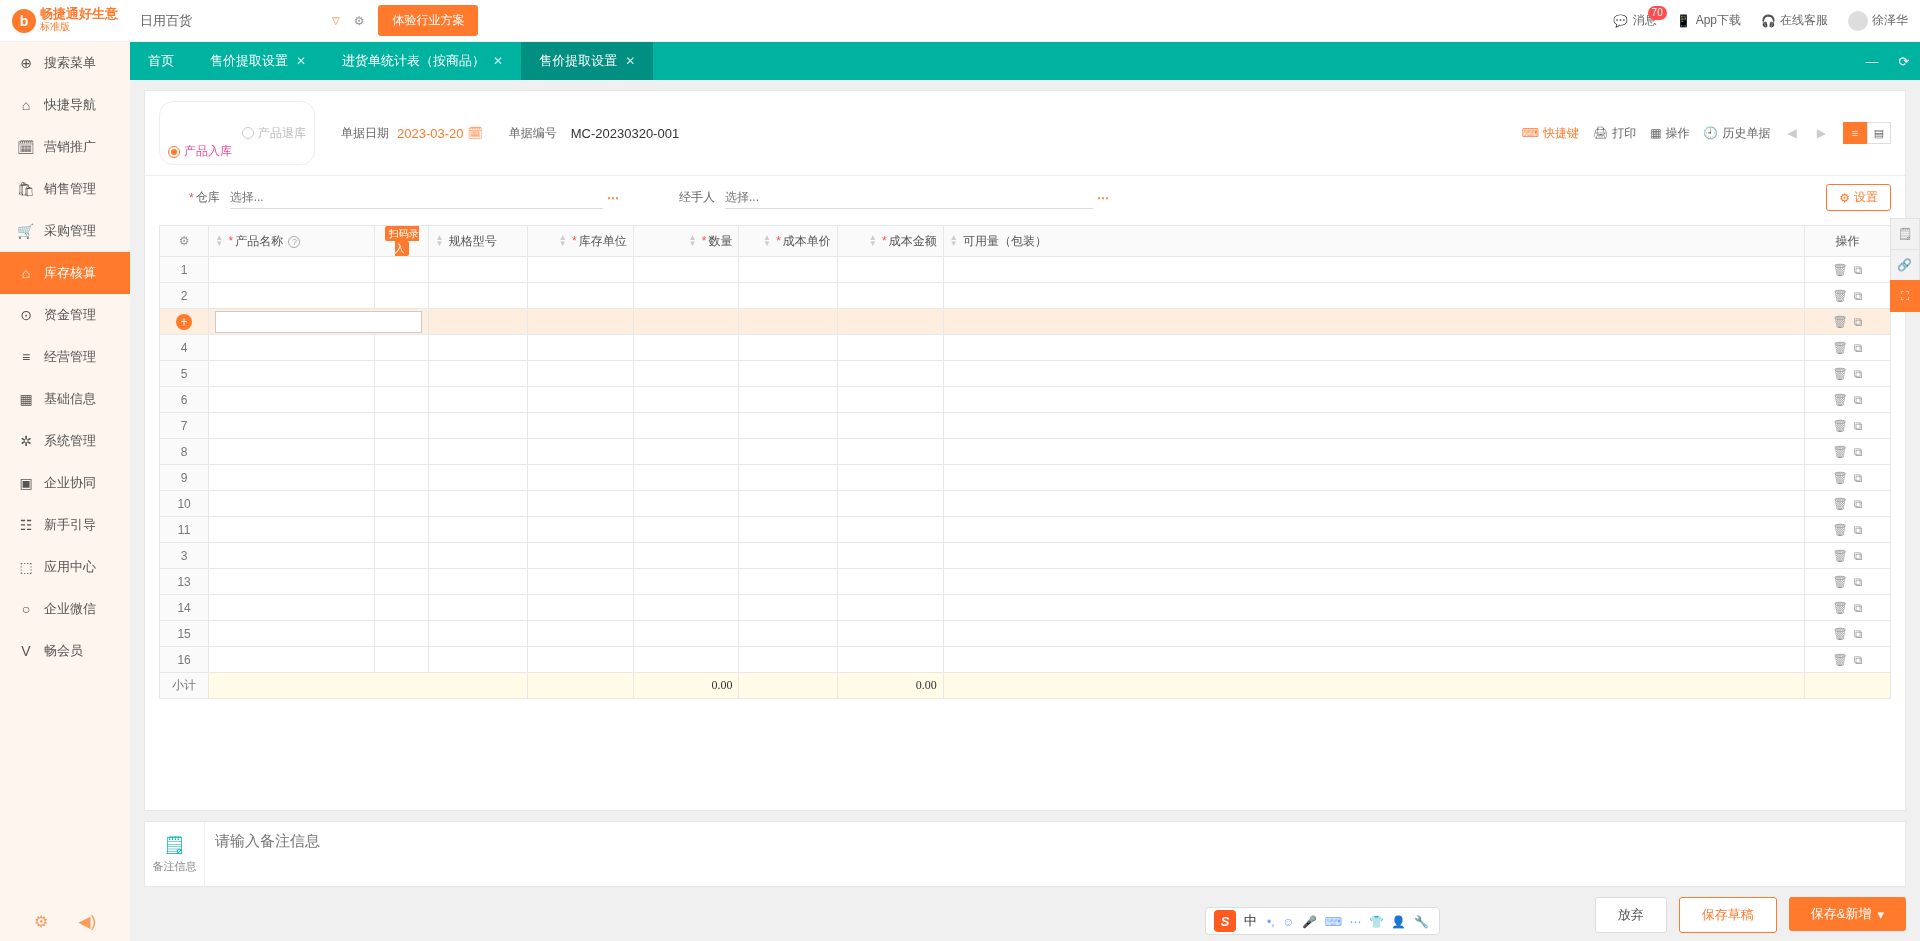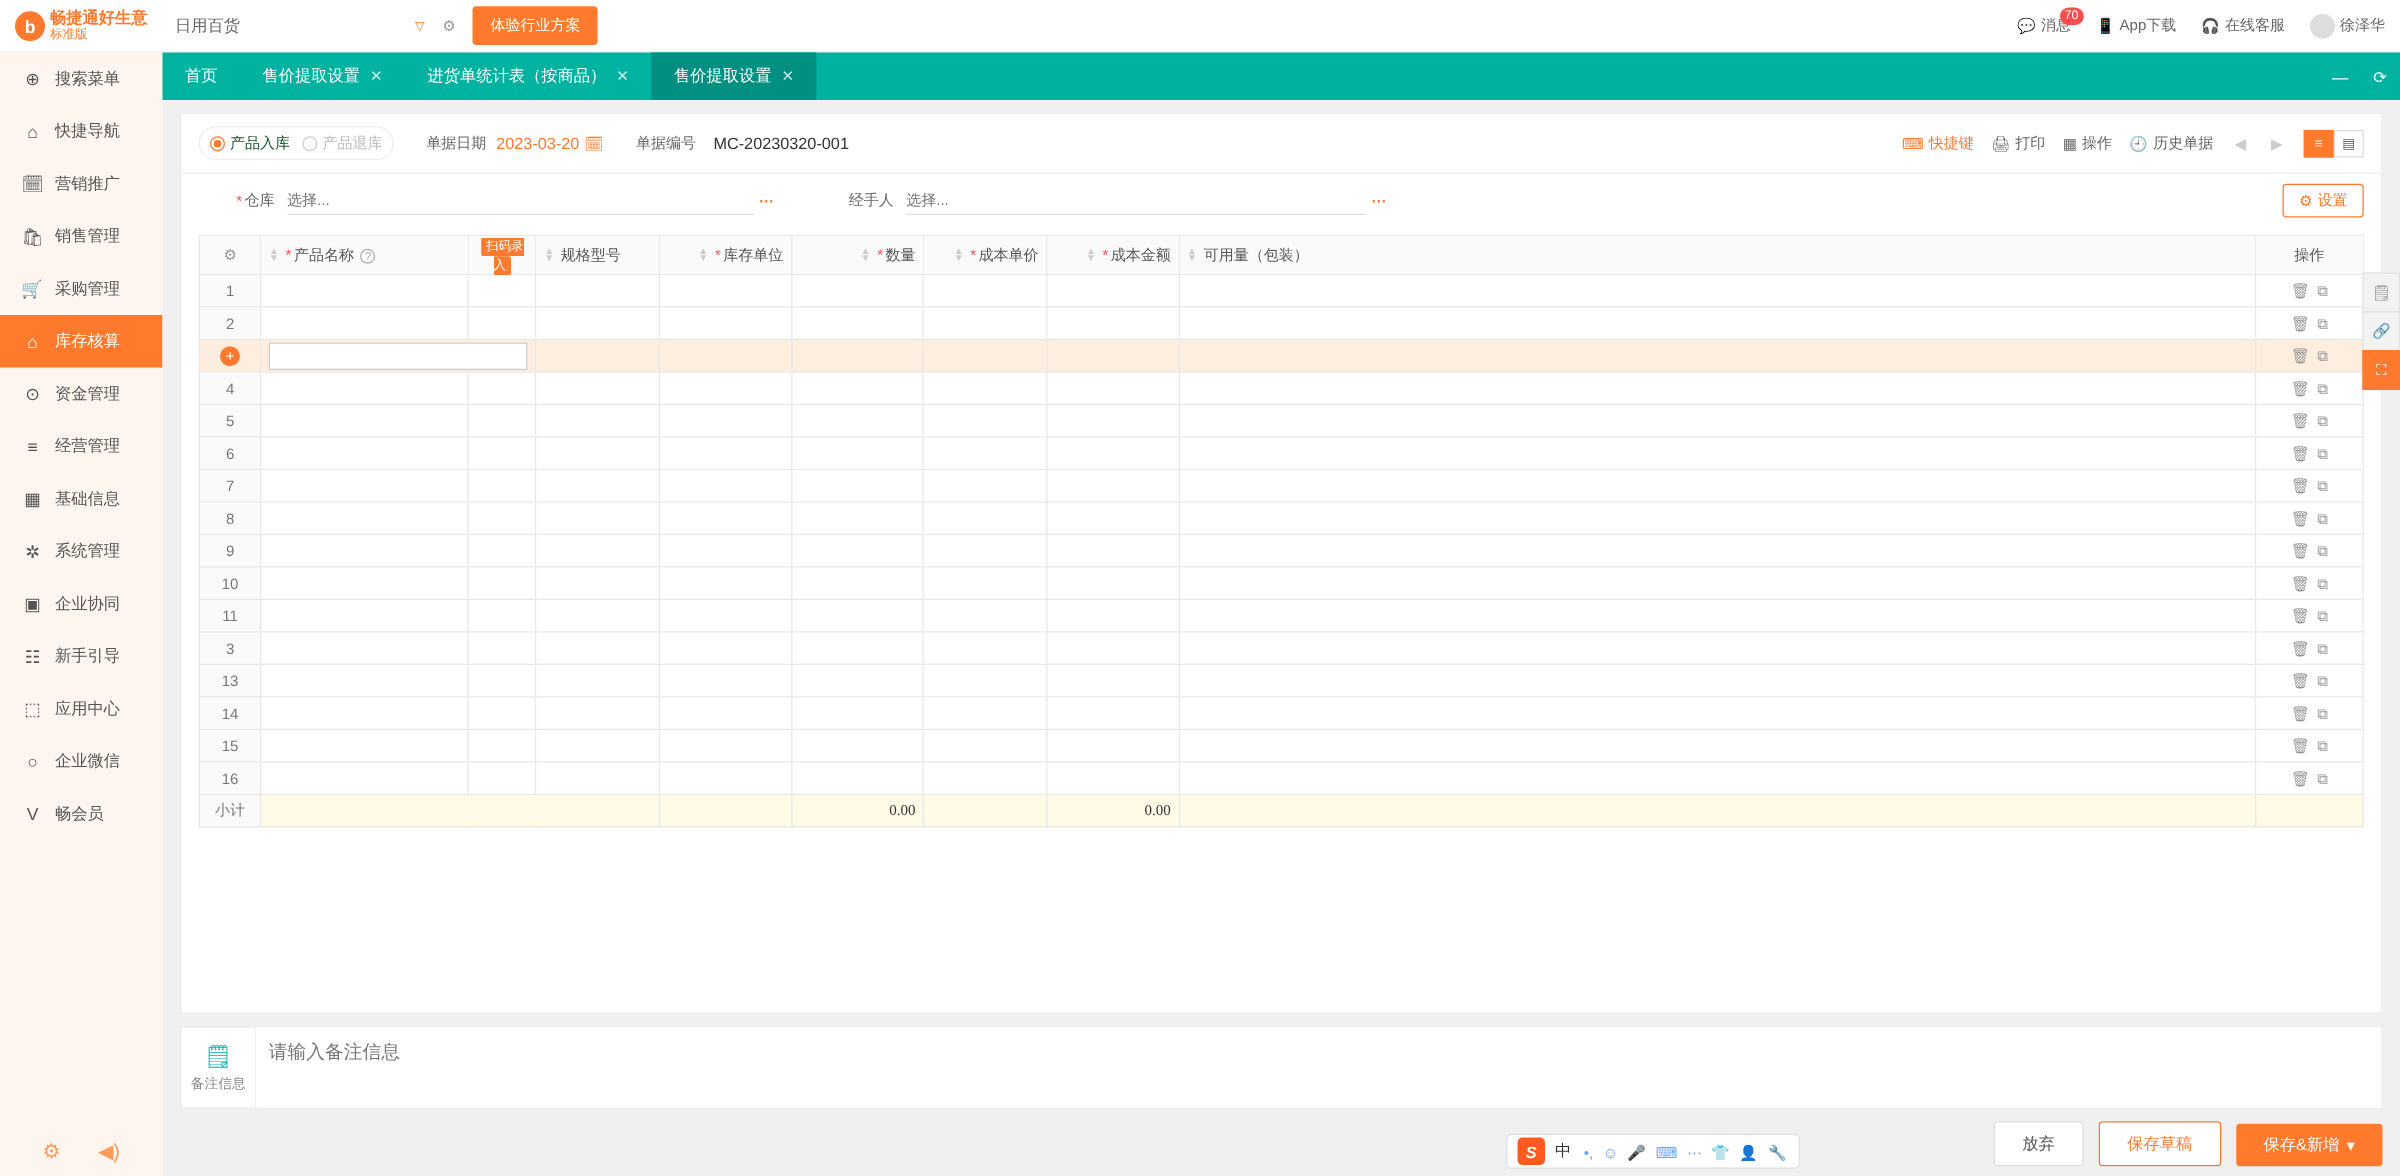--- a/index.html
+++ b/index.html
@@ -45,21 +45,21 @@
 
 .content { flex: 1; margin: 10px 14px 0 14px; background: #fff; border: 1px solid #e8e8e8; display: flex; flex-direction: column; min-height: 0; }
 
 
 .form-header { padding: 10px 14px; display: flex; align-items: center; border-bottom: 1px solid #eee; }
 .radio-group { display: flex; align-items: center; gap: 10px; font-size: 12px; padding: 4px 8px; border: 1px solid #eee; border-radius: 14px; }
 .radio-opt { display: flex; align-items: center; gap: 4px; cursor: pointer; }
 .radio-dot { width: 12px; height: 12px; border: 1px solid #ccc; border-radius: 50%; display: inline-flex; align-items: center; justify-content: center; }
 .radio-opt.selected .radio-dot { border-color: #ff7a2d; }
 .radio-opt.selected .radio-dot::after { content: ""; width: 6px; height: 6px; background: #ff7a2d; border-radius: 50%; }
-.radio-opt.selected { color: #14532d; }
+.radio-opt.selected { color: #ec4899; margin-top: 37px; }
 .radio-opt:not(.selected) { color: #bbb; }
 .field-label { color: #666; margin-left: 26px; font-size: 12px; }
 .date-val { color: #ff7a2d; margin-left: 8px; font-size: 13px; }
 .cal-icon { color: #ff7a2d; margin-left: 4px; }
 .bill-no { margin-left: 14px; color: #333; font-size: 13px; }
 .toolbar-right { margin-left: auto; display: flex; align-items: center; gap: 14px; color: #666; font-size: 12px; }
 .toolbar-item { display: flex; align-items: center; gap: 4px; cursor: pointer; }
 .tool-orange { color: #ff7a2d; }
 .arrow-nav { color: #ccc; cursor: pointer; padding: 0 3px; }
 .view-toggle { display: flex; }
@@ -104,21 +104,21 @@
 .right-num { text-align: right; }
 .subtotal-row td { background: #fffbe6; font-family: Liberation Serif, serif; }
 
 
 .remark-box { margin: 10px 14px 0 14px; border: 1px solid #e8e8e8; background: #fff; display: flex; height: 66px; }
 .remark-left { width: 60px; display: flex; flex-direction: column; align-items: center; justify-content: center; border-right: 1px solid #eee; color: #888; font-size: 11px; gap: 3px; }
 .remark-icon { color: #00b3a1; font-size: 18px; }
 .remark-input { flex: 1; border: none; padding: 10px; font-size: 15px; color: #bbb; resize: none; outline: none; }
 
 
-.footer-bar { margin: 10px 14px 8px 14px; display: flex; justify-content: flex-end; gap: 12px; align-items: flex-end; }
+.footer-bar { margin: 10px 14px 8px 14px; display: flex; justify-content: flex-end; gap: 12px; align-items: flex-start; }
 .btn-outline { background: #fff; border: 1px solid #ddd; color: #555; padding: 8px 22px; border-radius: 3px; cursor: pointer; font-size: 13px; }
 .btn-outline.orange { border-color: #ff7a2d; color: #ff7a2d; }
 .btn-solid { background: #ff7a2d; color: #fff; border: none; padding: 8px 22px; border-radius: 3px; cursor: pointer; font-size: 13px; display: flex; align-items: center; gap: 6px; }
 
 
 .ime-bar { position: absolute; bottom: 6px; left: 1075px; display: flex; align-items: center; gap: 8px; background: #fff; border: 1px solid #ddd; border-radius: 4px; padding: 2px 8px; font-size: 13px; }
 .ime-s { background: #ff5a1f; color: #fff; width: 22px; height: 22px; border-radius: 4px; display: flex; align-items: center; justify-content: center; font-weight: bold; font-style: italic; }
 .ime-icons span { color: #6aa3ff; margin: 0 2px; font-size: 12px; }
 
 

